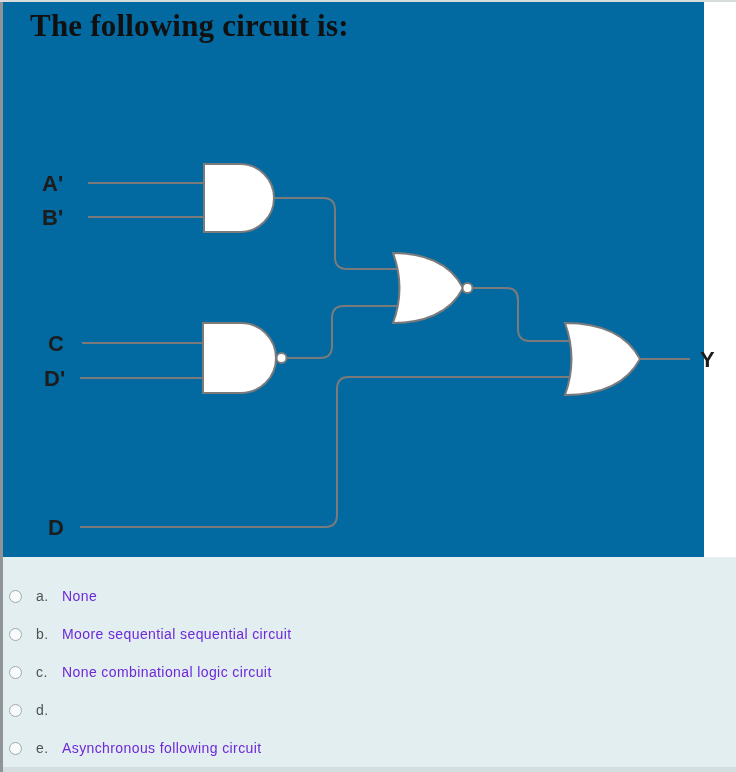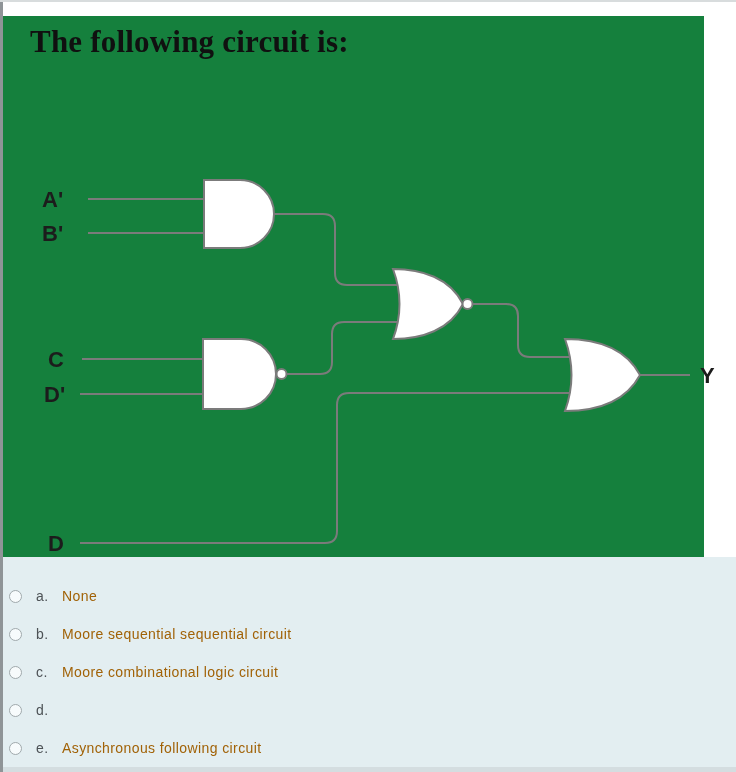--- a/index.html
+++ b/index.html
@@ -3,21 +3,21 @@
 <meta charset="utf-8">
 <style>
   html,body { margin:0; padding:0; }
   .screen {
     position:relative; width:736px; height:772px;
     background:#ffffff; overflow:hidden;
     font-family:"Liberation Sans", sans-serif;
   }
   .edge-left  { position:absolute; left:0; top:0; width:3px; height:772px; background:#8f9497; z-index:30; }
   .edge-top   { position:absolute; left:0; top:0; width:736px; height:2px; background:#d8dcdd; z-index:30; }
-  .question-area { position:absolute; left:0; top:16px; width:704px; height:557px; background:#15803d; }
+  .question-area { position:absolute; left:0; top:0; width:704px; height:557px; background:#0369a1; }
   .title {
     position:absolute; left:30px; top:8px;
     font-family:"Liberation Serif", serif; font-weight:bold;
     font-size:31px; color:#101010; letter-spacing:0.2px;
   }
   svg.circuit { position:absolute; left:0; top:0; }
   svg.circuit path.wire  { fill:none; stroke:#7b7b7b; stroke-width:2; }
   svg.circuit path.gate  { fill:#ffffff; stroke:#7b7b7b; stroke-width:2; }
   svg.circuit circle.bubble { fill:#ffffff; stroke:#7b7b7b; stroke-width:2; }
   svg.circuit text.pin-label {
@@ -31,21 +31,21 @@
   .opt-row { height:38px; display:flex; align-items:center; padding-left:9px; cursor:default; }
   .radio {
     width:13px; height:13px; border-radius:50%;
     border:1.5px solid #a0a9ac; background:#f7fbfc; box-sizing:border-box;
     flex:0 0 auto;
   }
   .opt-letter {
     margin-left:14px; width:26px; flex:0 0 auto;
     font-size:14px; color:#4d5256; letter-spacing:0.4px;
   }
-  .opt-text { font-size:14px; color:#a16207; letter-spacing:0.4px; }
+  .opt-text { font-size:14px; color:#6d28d9; letter-spacing:0.4px; }
   .bottom-strip { position:absolute; left:0; bottom:0; width:736px; height:5px; background:#d4dde0; z-index:20; }
 </style>
 </head>
 <body>
 
 <div class="screen">
   <div class="edge-left"></div>
   <div class="edge-top"></div>
 
   <div class="question-area">
@@ -86,21 +86,21 @@
       <span class="opt-text">None</span>
     </div>
     <div class="opt-row">
       <span class="radio"></span>
       <span class="opt-letter">b.</span>
       <span class="opt-text">Moore sequential sequential circuit</span>
     </div>
     <div class="opt-row">
       <span class="radio"></span>
       <span class="opt-letter">c.</span>
-      <span class="opt-text">Moore combinational logic circuit</span>
+      <span class="opt-text">None combinational logic circuit</span>
     </div>
     <div class="opt-row">
       <span class="radio"></span>
       <span class="opt-letter">d.</span>
     </div>
     <div class="opt-row">
       <span class="radio"></span>
       <span class="opt-letter">e.</span>
       <span class="opt-text">Asynchronous following circuit</span>
     </div>

